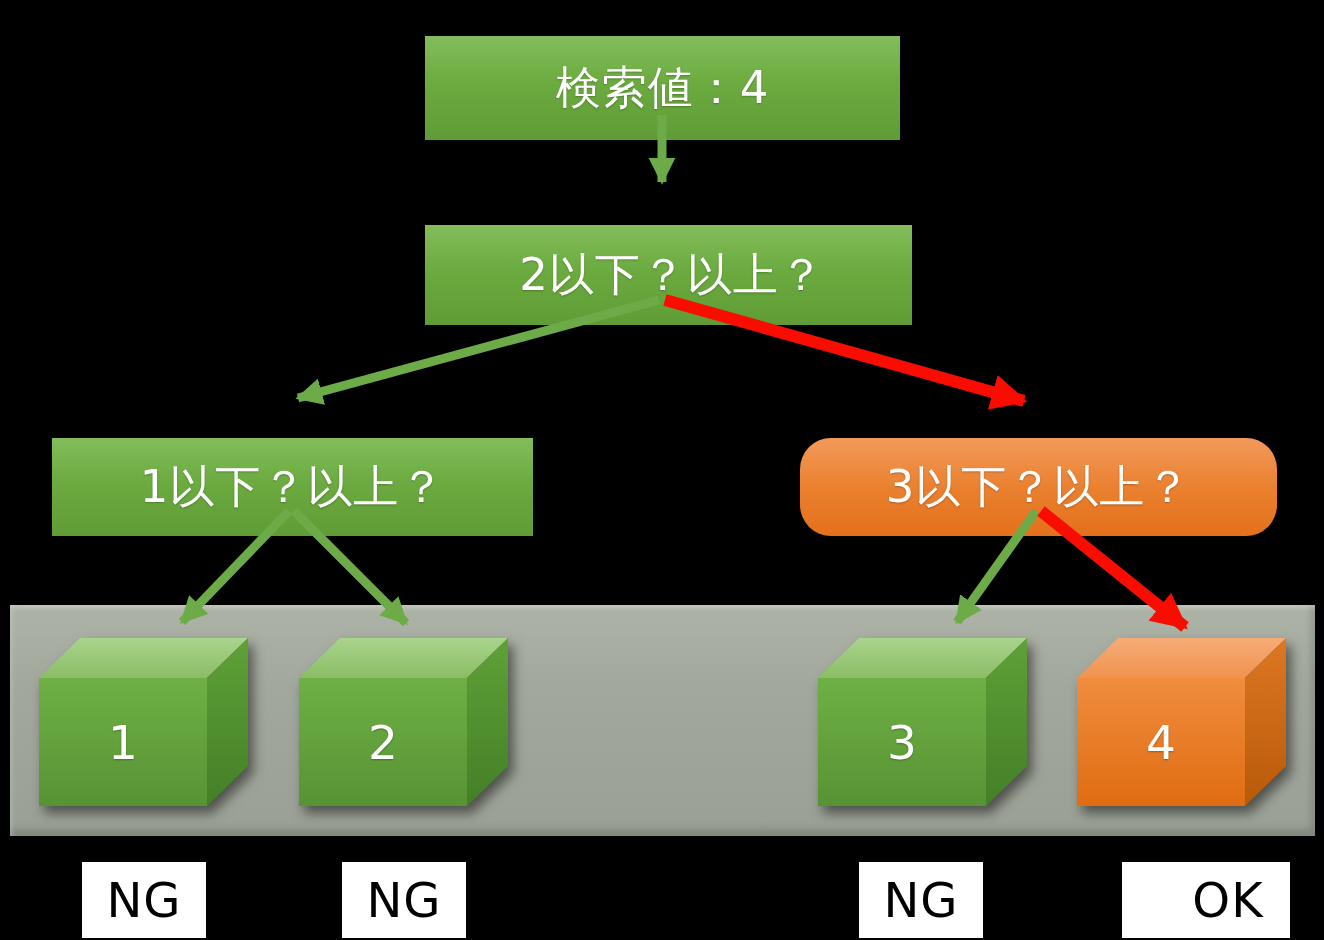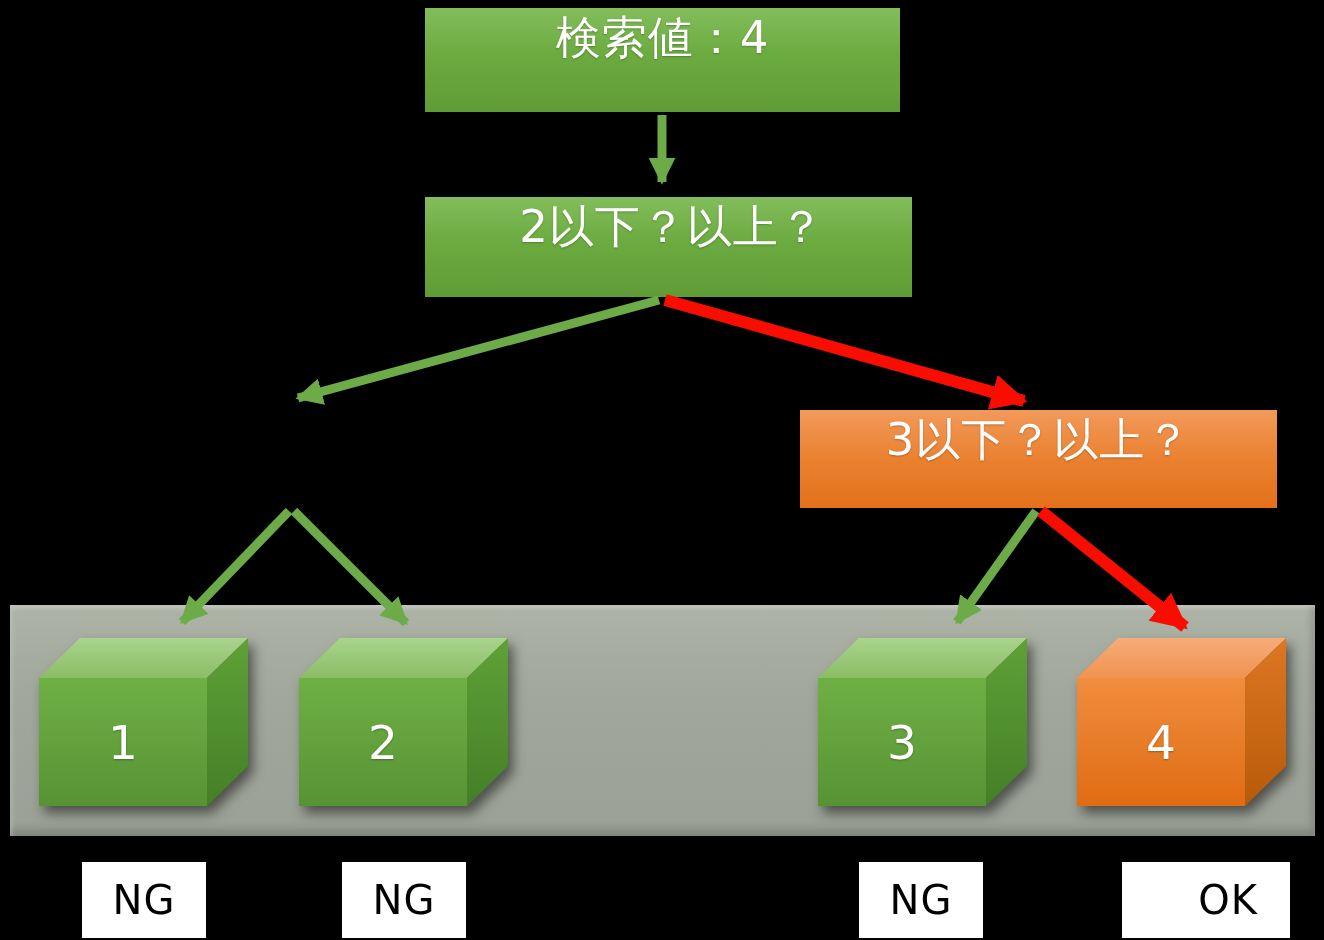--- a/index.html
+++ b/index.html
@@ -1,27 +1,28 @@
 <!DOCTYPE html>
 <html><head>
 <meta charset="utf-8">
 <style>
   html,body{margin:0;padding:0;background:#000;}
   body{font-family:"DejaVu Sans","Liberation Sans",sans-serif;}
   .stage{position:relative;width:1324px;height:940px;background:#000;overflow:hidden;}
 
   
   .node{
-    position:absolute;display:flex;justify-content:center;
+    position:absolute;display:flex;align-items:center;justify-content:center;
     color:#fff;font-size:45px;letter-spacing:1px;white-space:nowrap;
     text-shadow:0 1px 2px rgba(0,0,0,.25);
     box-shadow:0 4px 7px rgba(0,0,0,.55);
+    margin-top:28px;
   }
   .node.green{background:linear-gradient(180deg,#82bd5b 0%,#6cab40 45%,#5f9c36 100%);}
-  .node.orange{background:linear-gradient(180deg,#f29a5a 0%,#ea8130 50%,#e4701a 100%);}
+  .node.orange{background:linear-gradient(180deg,#f29a5a 0%,#ea8130 50%,#e4701a 100%);border-radius:31px;}
   #node-search{left:425px;top:8px;width:475px;height:104px;}
   #node-d2{left:425px;top:197px;width:480px;height:100px;padding-left:7px;}
   #node-d1{left:52px;top:410px;width:481px;height:98px;}
   #node-d3{left:800px;top:410px;width:477px;height:98px;}
 
   
   .band{
     position:absolute;left:10px;top:605px;width:1305px;height:231px;
     background:linear-gradient(180deg,#aeb3a7 0%,#a2a89c 35%,#9aa095 100%);
     box-shadow:inset 2px 3px 5px rgba(255,255,255,.28), inset -3px -6px 9px rgba(0,0,0,.18);
@@ -39,21 +40,21 @@
   }
   #cube-1{left:38px;top:635px;}
   #cube-2{left:298px;top:635px;}
   #cube-3{left:817px;top:635px;}
   #cube-4{left:1076px;top:635px;}
 
   
   .result{
     position:absolute;top:862px;height:76px;width:124px;background:#fff;
     display:flex;align-items:center;justify-content:center;
-    color:#000;font-size:40px;font-weight:500;letter-spacing:1px;
+    color:#000;font-size:48px;font-weight:500;letter-spacing:1px;
   }
   #res-1{left:82px;}
   #res-2{left:342px;}
   #res-3{left:859px;}
   #res-4{left:1122px;padding-left:44px;}
 </style>
 </head>
 <body>
 
 <div class="stage">
@@ -93,20 +94,23 @@
     </defs>
   </svg>
 
   <div class="band"></div>
 
   <div class="node green" id="node-search">
     <span>検索値：4</span>
   </div>
   <div class="node green" id="node-d2">
     <span>2以下？以上？</span>
+  </div>
+  <div class="node green" id="node-d1">
+    <span>1以下？以上？</span>
   </div>
   <div class="node orange" id="node-d3">
     <span>3以下？以上？</span>
   </div>
 
   <svg class="arrows" width="1324" height="940">
     <line x1="662" y1="115" x2="662" y2="182" stroke="#6dab49" stroke-width="9" marker-end="url(#ahG)"></line>
     <line x1="659" y1="300" x2="298" y2="398" stroke="#6dab49" stroke-width="9" marker-end="url(#ahG)"></line>
     <line x1="665" y1="300" x2="1024" y2="401" stroke="#f90d00" stroke-width="12" marker-end="url(#ahR)"></line>
     <line x1="289" y1="511" x2="182" y2="622" stroke="#6dab49" stroke-width="9" marker-end="url(#ahG)"></line>

